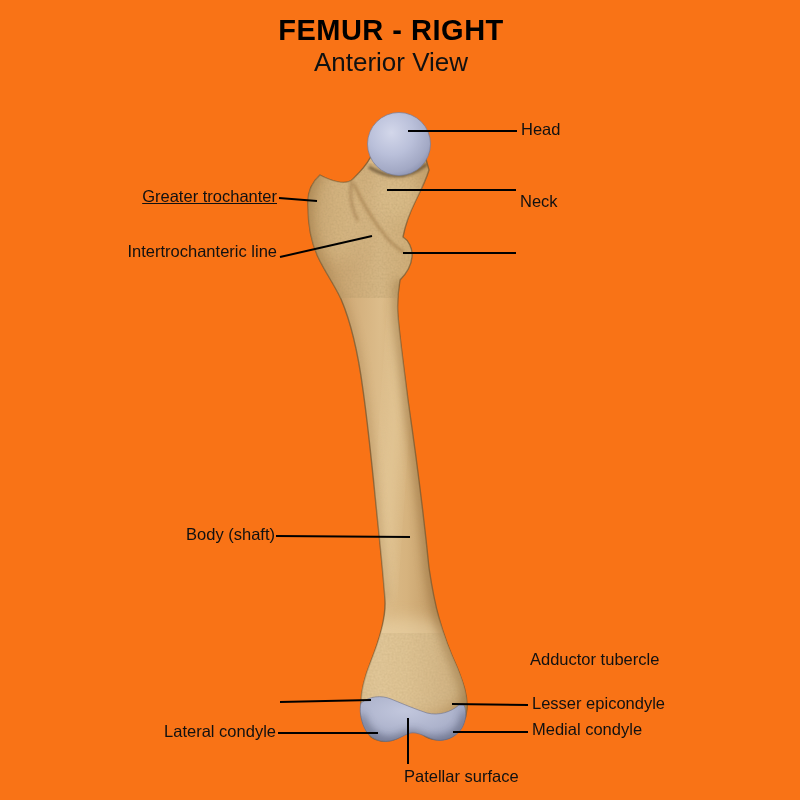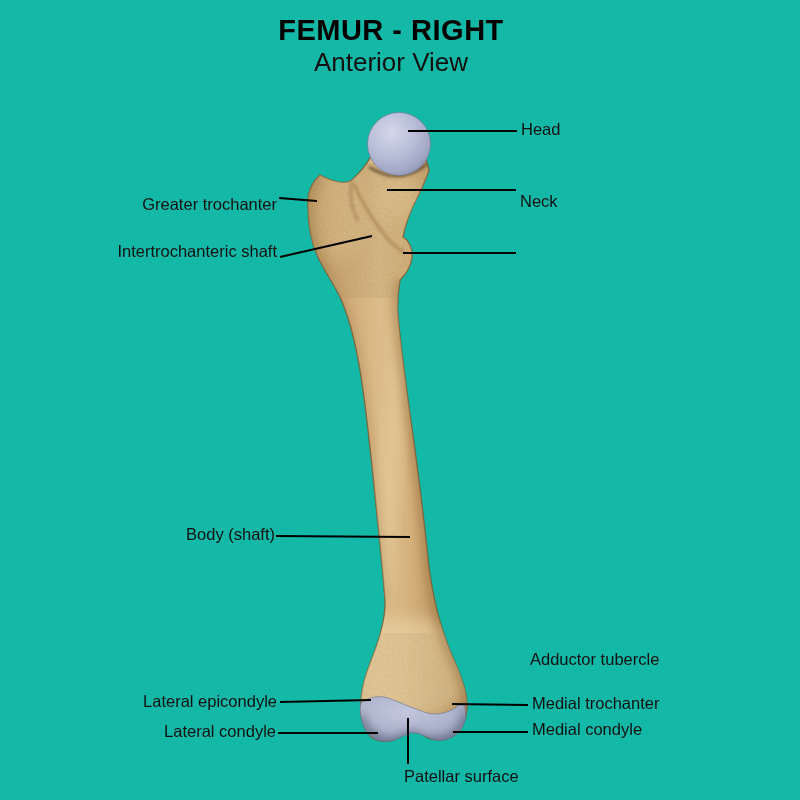--- a/index.html
+++ b/index.html
@@ -1,16 +1,16 @@
 <!DOCTYPE html>
 <html><head>
 <meta charset="utf-8">
 <style>
   html,body{margin:0;padding:0;background:#ffffff;}
-  #canvas{position:relative;width:800px;height:800px;background:#14b8a6;overflow:hidden;
+  #canvas{position:relative;width:800px;height:800px;background:#f97316;overflow:hidden;
           font-family:"Liberation Sans", sans-serif;color:#111111;}
   #art{position:absolute;left:0;top:0;}
   .titlebox{position:absolute;left:0;top:14px;width:782px;text-align:center;}
   .title-main{font-size:29px;font-weight:bold;color:#000;letter-spacing:0.5px;line-height:1.15;}
   .title-sub{font-size:26px;font-weight:normal;color:#111;line-height:1.2;}
   .label{position:absolute;font-size:16.5px;white-space:nowrap;color:#111;line-height:20px;}
   .r{text-align:right;}
 </style>
 </head>
 <body>
@@ -124,23 +124,22 @@
     </g>
   </svg>
 
   <div class="titlebox">
     <div class="title-main">FEMUR - RIGHT</div>
     <div class="title-sub">Anterior View</div>
   </div>
 
   <div class="label" style="left:521px;top:119px;">Head</div>
   <div class="label" style="left:520px;top:179px;margin-top:12px;">Neck</div>
-  <div class="label r" style="right:523px;top:194px;">Greater trochanter</div>
-  <div class="label r" style="right:523px;top:241px;">Intertrochanteric shaft</div>
+  <div class="label r" style="right:523px;top:186px;text-decoration:underline;">Greater trochanter</div>
+  <div class="label r" style="right:523px;top:241px;">Intertrochanteric line</div>
   <div class="label r" style="right:525px;top:524px;">Body (shaft)</div>
   <div class="label" style="left:530px;top:649px;">Adductor tubercle</div>
-  <div class="label r" style="right:523px;top:691px;">Lateral epicondyle</div>
-  <div class="label" style="left:532px;top:693px;">Medial trochanter</div>
+  <div class="label" style="left:532px;top:693px;">Lesser epicondyle</div>
   <div class="label r" style="right:524px;top:721px;">Lateral condyle</div>
   <div class="label" style="left:532px;top:719px;">Medial condyle</div>
   <div class="label" style="left:404px;top:766px;">Patellar surface</div>
 
 </div>
 
 </body></html>

